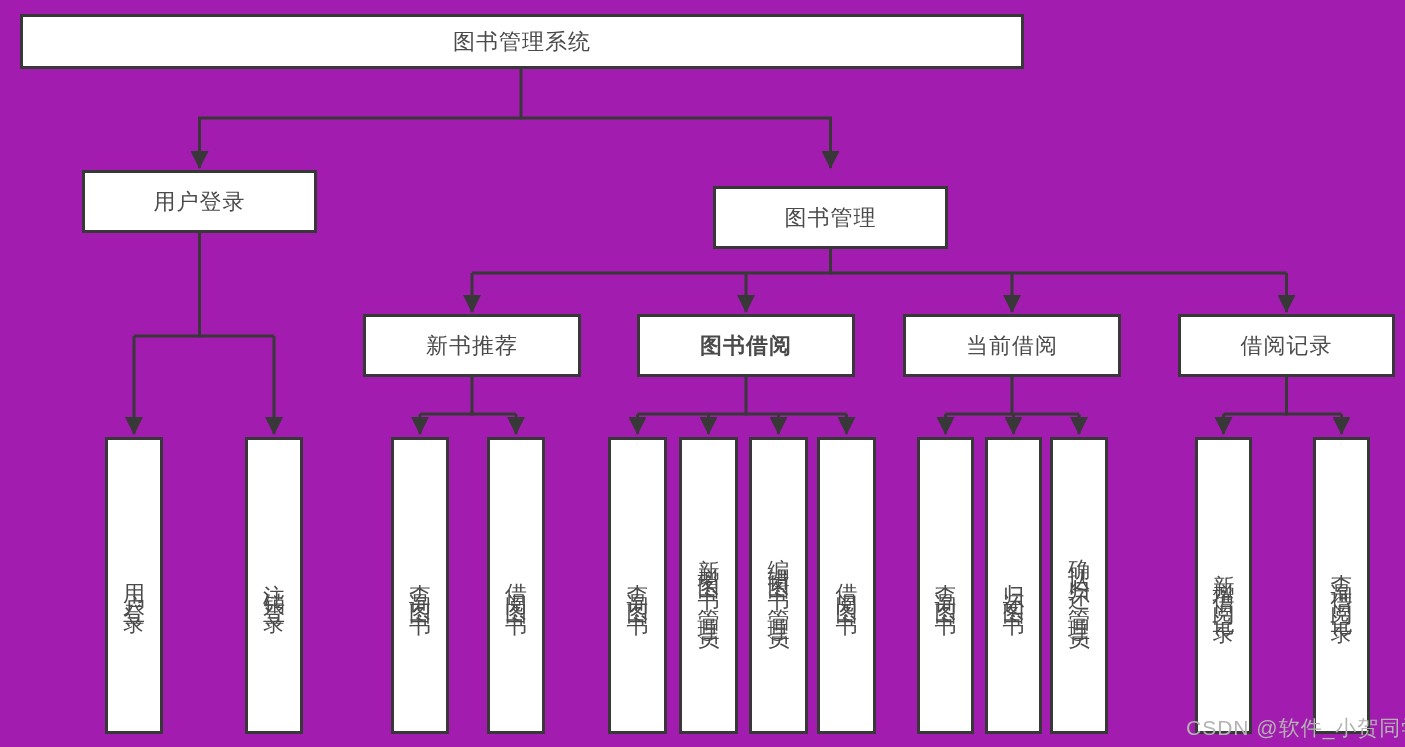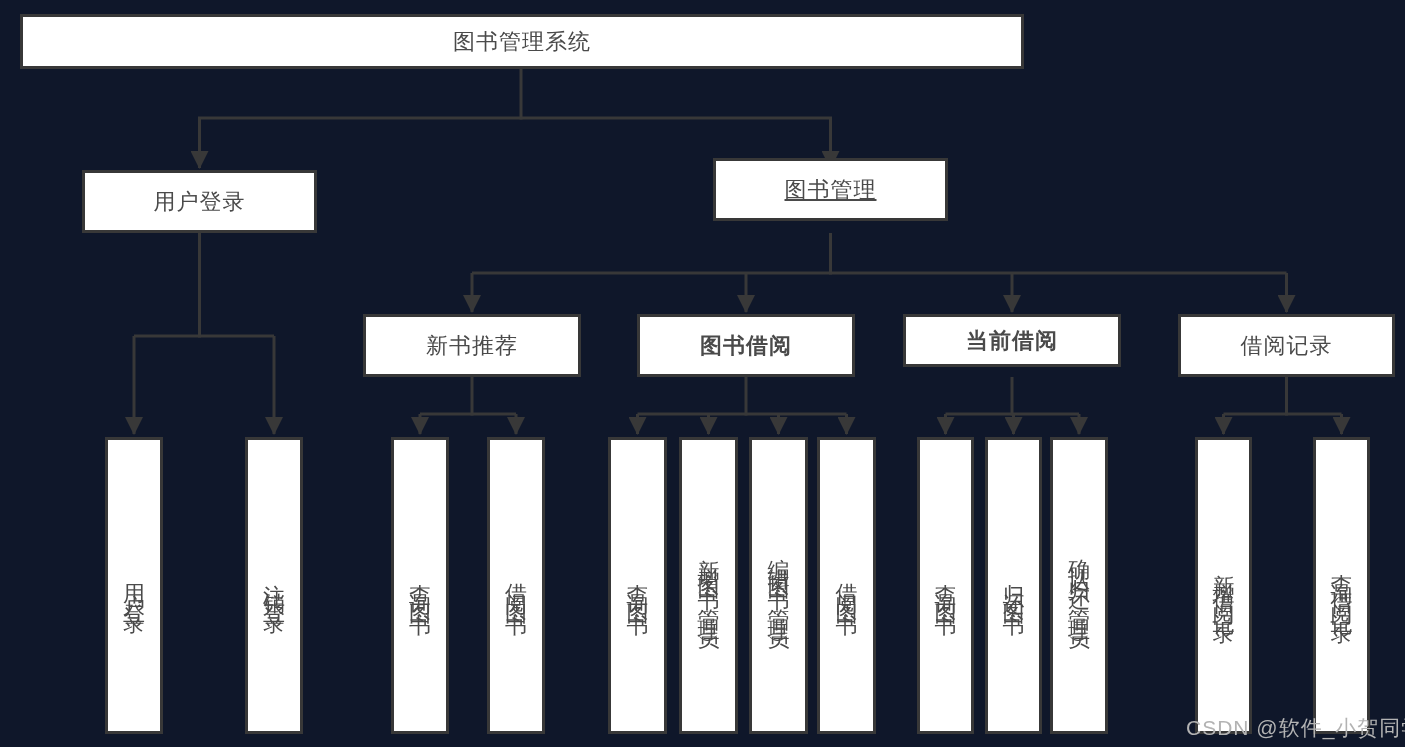--- a/index.html
+++ b/index.html
@@ -4,21 +4,21 @@
 <style>
   html, body {
     margin: 0;
     padding: 0;
     background: #ffffff;
   }
   .stage {
     position: relative;
     width: 1405px;
     height: 747px;
-    background: #0f172a;
+    background: #a21caf;
     font-family: "Liberation Sans", sans-serif;
     overflow: hidden;
   }
   .connectors {
     position: absolute;
     left: 0;
     top: 0;
     width: 1405px;
     height: 747px;
   }
@@ -111,31 +111,31 @@
     </g>
   </svg>
 
   <div class="node" style="left:20px; top:14px; width:1004px; height:55px;">
     <span class="htext">图书管理系统</span>
   </div>
 
   <div class="node" style="left:82px; top:170px; width:235px; height:63px;">
     <span class="htext">用户登录</span>
   </div>
-  <div class="node" style="left:713px; top:158px; width:235px; height:63px;text-decoration:underline;">
+  <div class="node" style="left:713px; top:186px; width:235px; height:63px;">
     <span class="htext">图书管理</span>
   </div>
 
   <div class="node" style="left:363px; top:314px; width:218px; height:63px;text-align:center;">
     <span class="htext">新书推荐</span>
   </div>
   <div class="node" style="left:637px; top:314px; width:218px; height:63px;font-weight:bold;">
     <span class="htext">图书借阅</span>
   </div>
-  <div class="node" style="left:903px; top:314px; width:218px; height:53px;font-weight:bold;">
+  <div class="node" style="left:903px; top:314px; width:218px; height:63px;">
     <span class="htext">当前借阅</span>
   </div>
   <div class="node" style="left:1178px; top:314px; width:217px; height:63px;">
     <span class="htext">借阅记录</span>
   </div>
 
   <div class="node leaf" style="left:105px; top:437px; width:58px; height:297px;">
     <span class="vtext">用户登录</span>
   </div>
   <div class="node leaf" style="left:245px; top:437px; width:58px; height:297px;">

